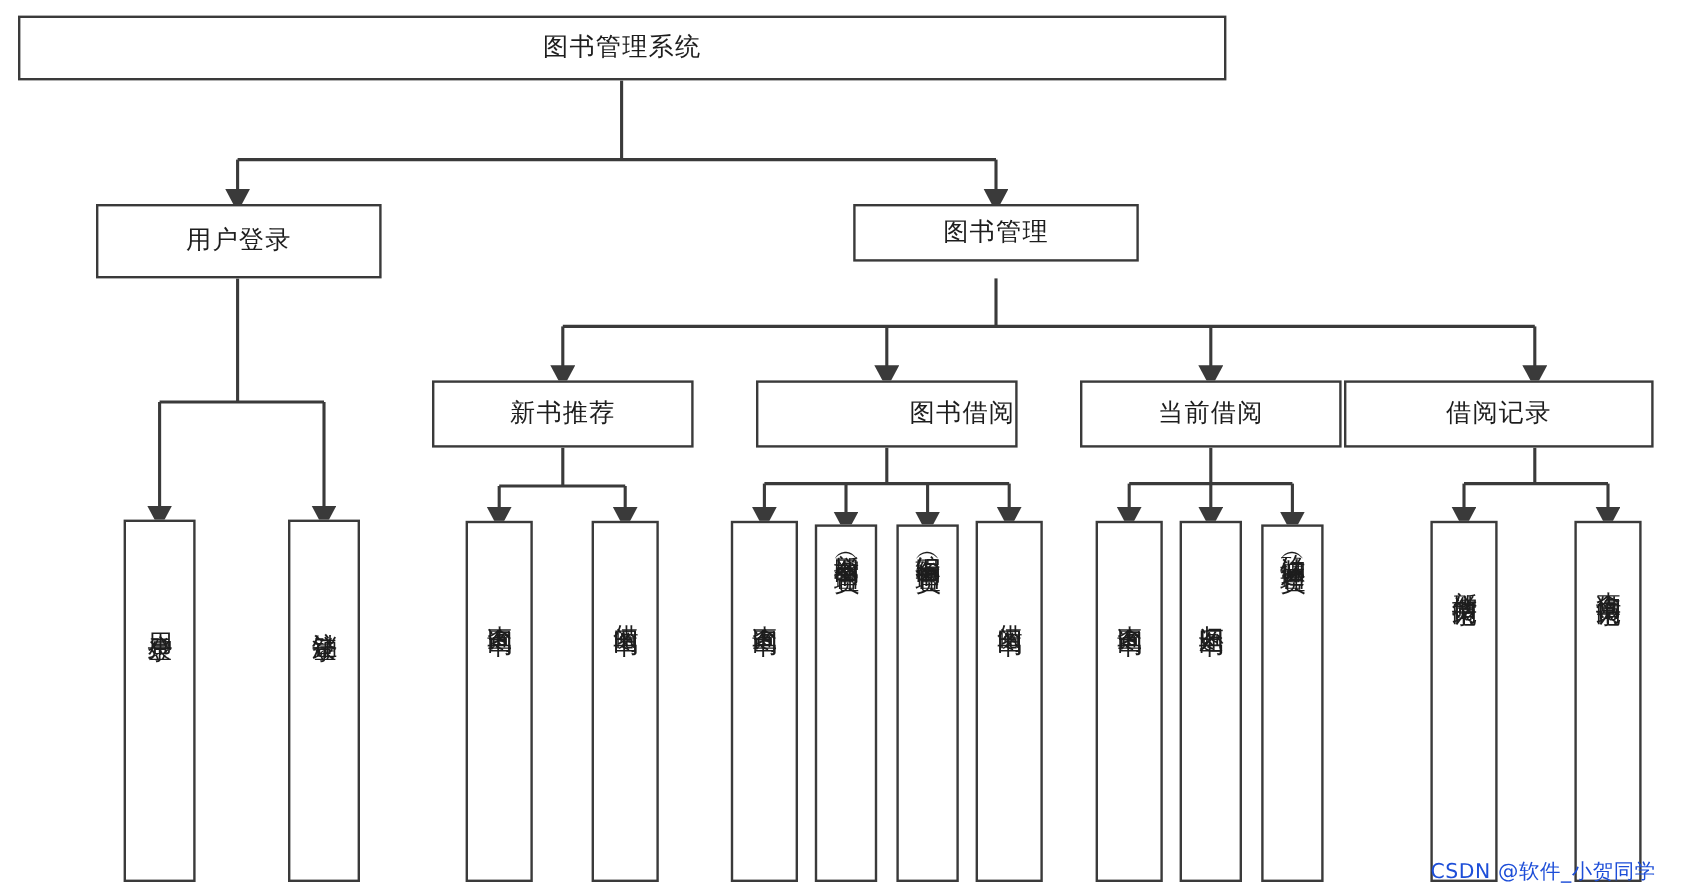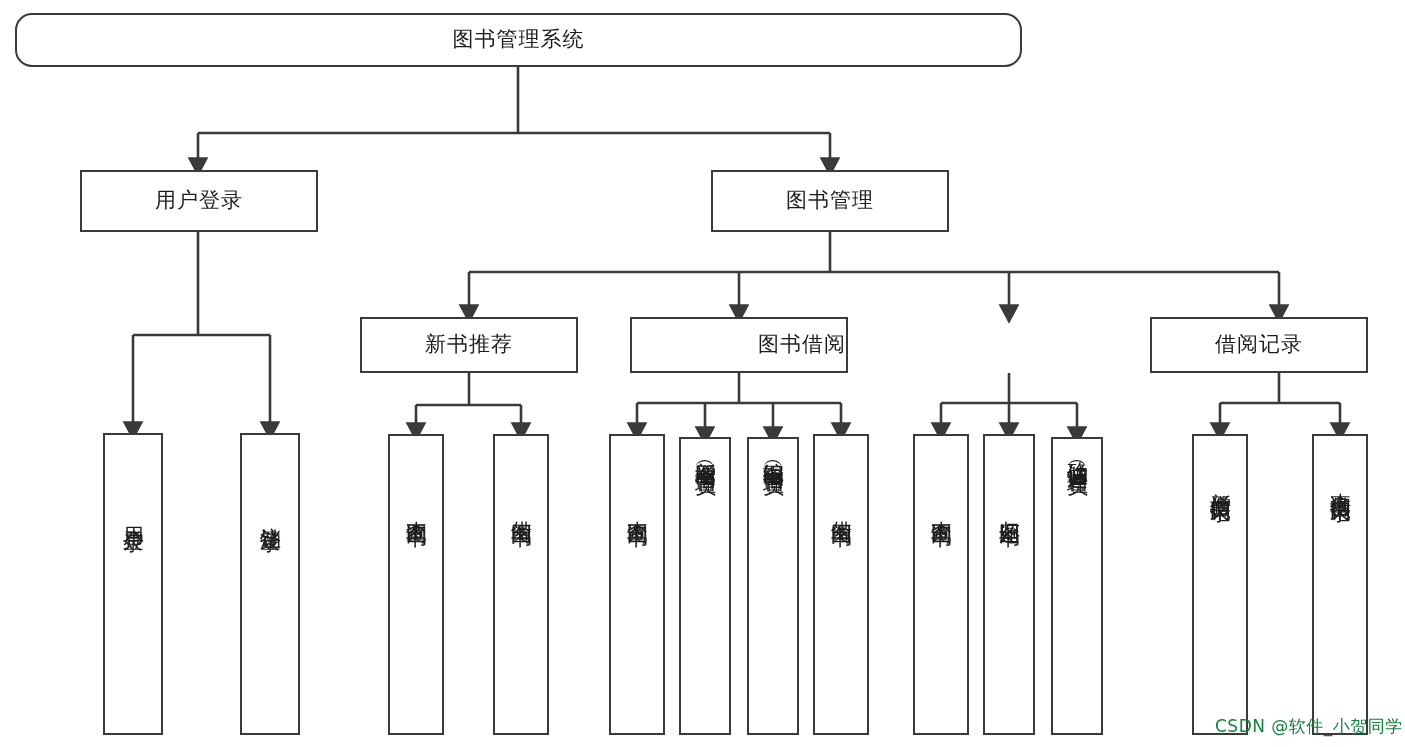--- a/index.html
+++ b/index.html
@@ -55,24 +55,23 @@
     letter-spacing: 2px;
     white-space: nowrap;
     text-align: center;
   }
   .node-label {
     display: block;
   }
   .watermark {
     position: absolute;
     font-size: 17px;
-    color: #15803d;
+    color: #1d4ed8;
     white-space: nowrap;
     letter-spacing: 0.5px;
-    margin-left: 23px;
   }
 </style>
 </head>
 <body>
 
 <div id="canvas">
 
   <svg id="diagram-svg" viewBox="0 0 1405 747" aria-hidden="true">
     <defs>
       <marker id="arrow" markerWidth="10" markerHeight="10" refX="2.2" refY="4" orient="auto" markerUnits="strokeWidth">
@@ -116,42 +115,45 @@
       <path d="M1009,403 L1009,428" marker-end="url(#arrow)"></path>
       <path d="M1077,403 L1077,432" marker-end="url(#arrow)"></path>
 
       <path d="M1279,373 L1279,403"></path>
       <path d="M1220,403 L1340,403"></path>
       <path d="M1220,403 L1220,428" marker-end="url(#arrow)"></path>
       <path d="M1340,403 L1340,428" marker-end="url(#arrow)"></path>
     </g>
   </svg>
 
-  <div class="node horizontal" style="left:15px; top:13px; width:1007px; height:54px;border-radius:17px;">
+  <div class="node horizontal" style="left:15px; top:13px; width:1007px; height:54px;">
     <span class="node-label">图书管理系统</span>
   </div>
 
   <div class="node horizontal" style="left:80px; top:170px; width:238px; height:62px;">
     <span class="node-label">用户登录</span>
   </div>
 
-  <div class="node horizontal" style="left:711px; top:170px; width:238px; height:62px;">
+  <div class="node horizontal" style="left:711px; top:170px; width:238px; height:48px;">
     <span class="node-label">图书管理</span>
   </div>
 
   <div class="node horizontal" style="left:360px; top:317px; width:218px; height:56px;text-align:right;">
     <span class="node-label">新书推荐</span>
   </div>
 
   <div class="node horizontal" style="left:630px; top:317px; width:218px; height:56px;justify-content:flex-end;">
     <span class="node-label">图书借阅</span>
   </div>
 
-
-  <div class="node horizontal" style="left:1150px; top:317px; width:218px; height:56px;">
+  <div class="node horizontal" style="left:900px; top:317px; width:218px; height:56px;">
+    <span class="node-label">当前借阅</span>
+  </div>
+
+  <div class="node horizontal" style="left:1120px; top:317px; width:258px; height:56px;">
     <span class="node-label">借阅记录</span>
   </div>
 
   <div class="node vertical" style="left:103px; top:433px; width:60px; height:302px; padding-top:75px;">
     <span class="node-label">用户登录</span>
   </div>
 
   <div class="node vertical" style="left:240px; top:433px; width:60px; height:302px; padding-top:75px;">
     <span class="node-label">注销登录</span>
   </div>

